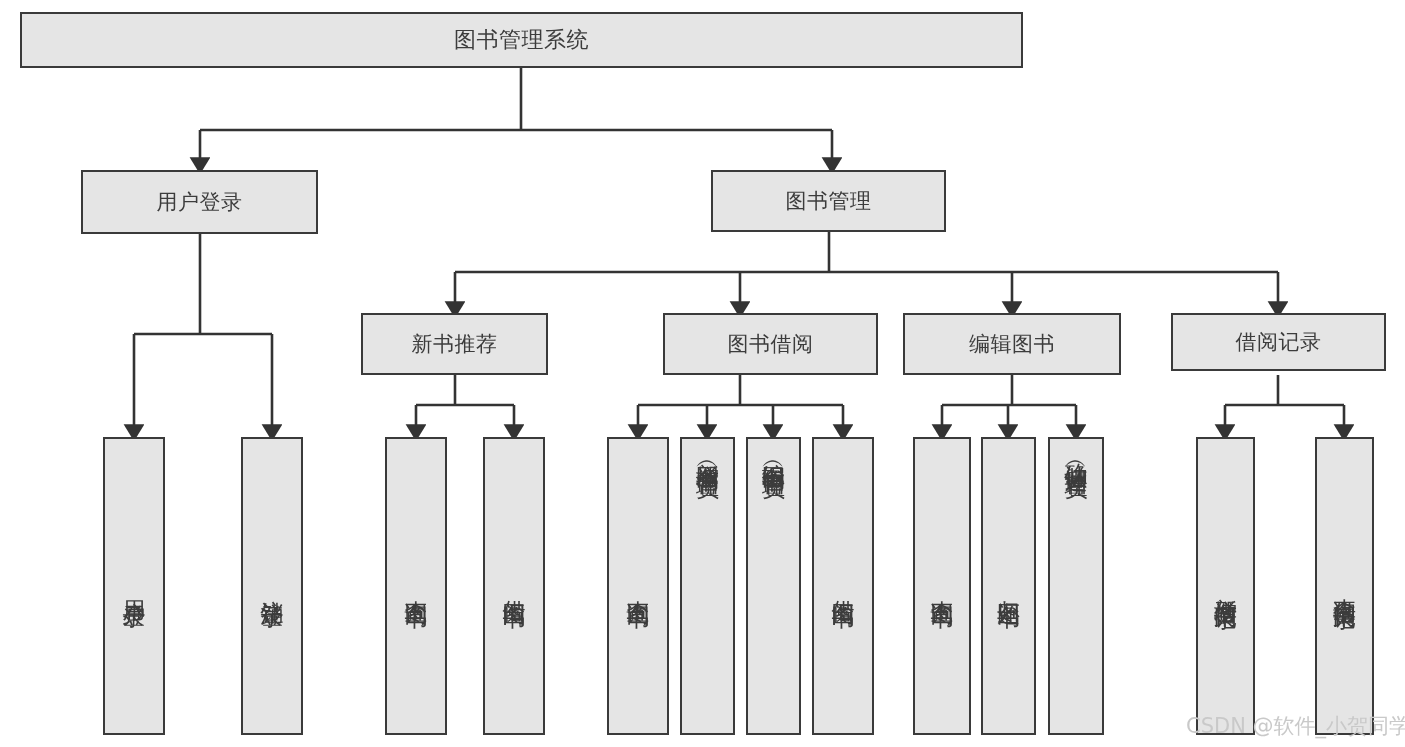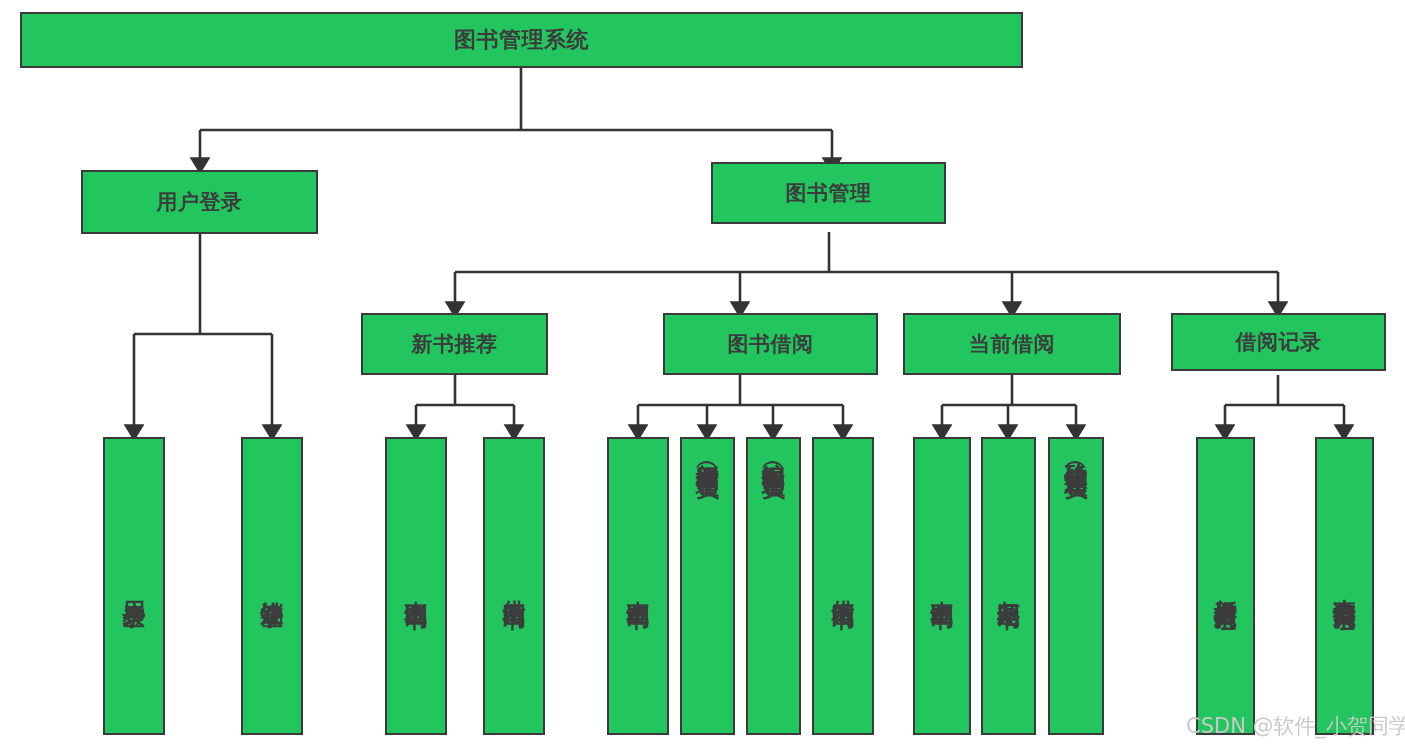--- a/index.html
+++ b/index.html
@@ -14,26 +14,25 @@
     position: relative;
     width: 1405px;
     height: 747px;
     background: #ffffff;
     overflow: hidden;
   }
   .node {
     position: absolute;
     box-sizing: border-box;
     border: 2px solid #3a3a3a;
-    background: #22c55e;
+    background: #e5e5e5;
     display: flex;
     align-items: center;
     justify-content: center;
     color: #3c3c3c;
-    font-weight: bold;
   }
   .node-label {
     display: block;
     text-align: center;
     line-height: 1.06;
     letter-spacing: 0.5px;
   }
   
   .node.horiz .node-label {
     font-size: 21px;
@@ -133,32 +132,32 @@
     </g>
   </svg>
 
   <div class="node horiz root" style="left:20px; top:12px; width:1003px; height:56px;">
     <span class="node-label">图书管理系统</span>
   </div>
 
   <div class="node horiz" style="left:81px; top:170px; width:237px; height:64px;">
     <span class="node-label">用户登录</span>
   </div>
-  <div class="node horiz" style="left:711px; top:162px; width:235px; height:62px;">
+  <div class="node horiz" style="left:711px; top:170px; width:235px; height:62px;">
     <span class="node-label">图书管理</span>
   </div>
 
   <div class="node horiz" style="left:361px; top:313px; width:187px; height:62px;">
     <span class="node-label">新书推荐</span>
   </div>
   <div class="node horiz" style="left:663px; top:313px; width:215px; height:62px;">
     <span class="node-label">图书借阅</span>
   </div>
   <div class="node horiz" style="left:903px; top:313px; width:218px; height:62px;">
-    <span class="node-label">当前借阅</span>
+    <span class="node-label">编辑图书</span>
   </div>
   <div class="node horiz" style="left:1171px; top:313px; width:215px; height:58px;">
     <span class="node-label">借阅记录</span>
   </div>
 
   <div class="node vert centered" style="left:103px; top:437px; width:62px; height:298px;">
     <span class="node-label">用户登录</span>
   </div>
   <div class="node vert centered" style="left:241px; top:437px; width:62px; height:298px;">
     <span class="node-label">注销登录</span>

